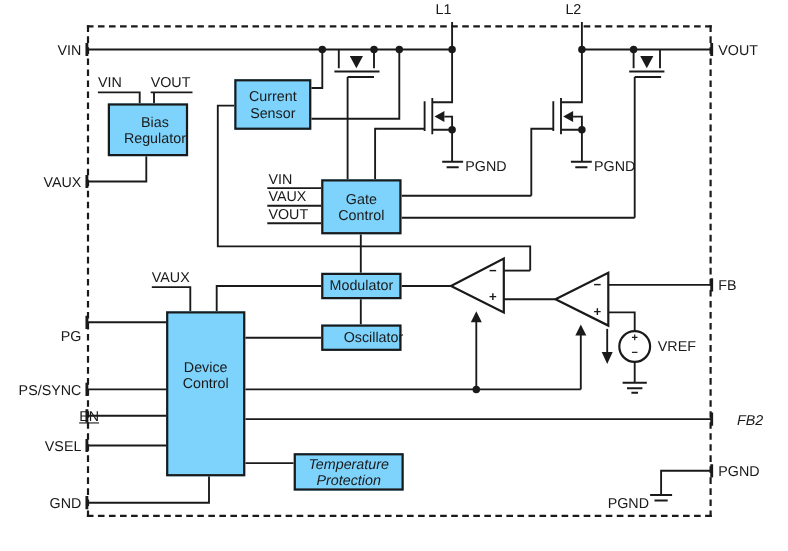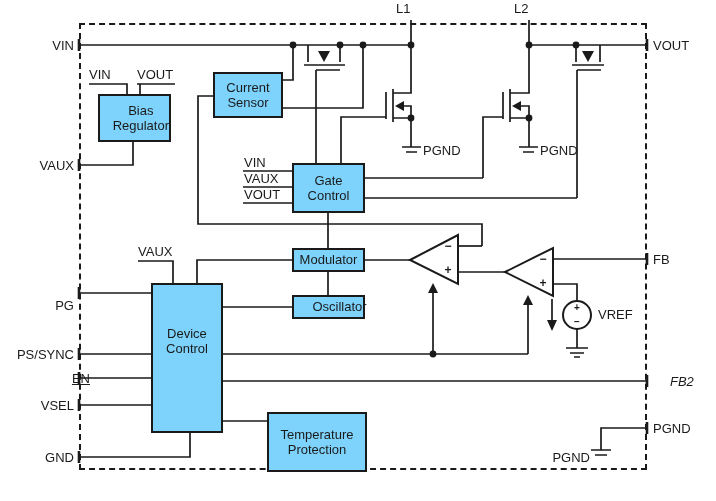--- a/index.html
+++ b/index.html
@@ -140,21 +140,21 @@
   <div class="block" style="left:292px;top:248px;width:73px;height:24px;">
     <span class="block-label">Modulator</span>
   </div>
   <div class="block" style="left:292px;top:295px;width:73px;height:24px;padding-left:22px;">
     <span class="block-label">Oscillator</span>
   </div>
   <div class="block" style="left:151px;top:283px;width:72px;height:150px;padding-bottom:34px;">
     <span class="block-label">Device
 Control</span>
   </div>
-  <div class="block" style="left:267px;top:412px;width:100px;height:60px;">
+  <div class="block" style="left:267px;top:412px;width:100px;height:34px;font-style:italic;">
     <span class="block-label">Temperature
 Protection</span>
   </div>
 
   <span class="lbl center" style="left:396px;top:2px;width:30px;">L1</span>
   <span class="lbl center" style="left:514px;top:2px;width:30px;">L2</span>
 
   <span class="lbl right-align" style="left:14px;top:39px;width:60px;">VIN</span>
   <span class="lbl right-align" style="left:14px;top:159px;width:60px;">VAUX</span>
   <span class="lbl right-align" style="left:14px;top:287px;width:60px;margin-top:12px;">PG</span>

